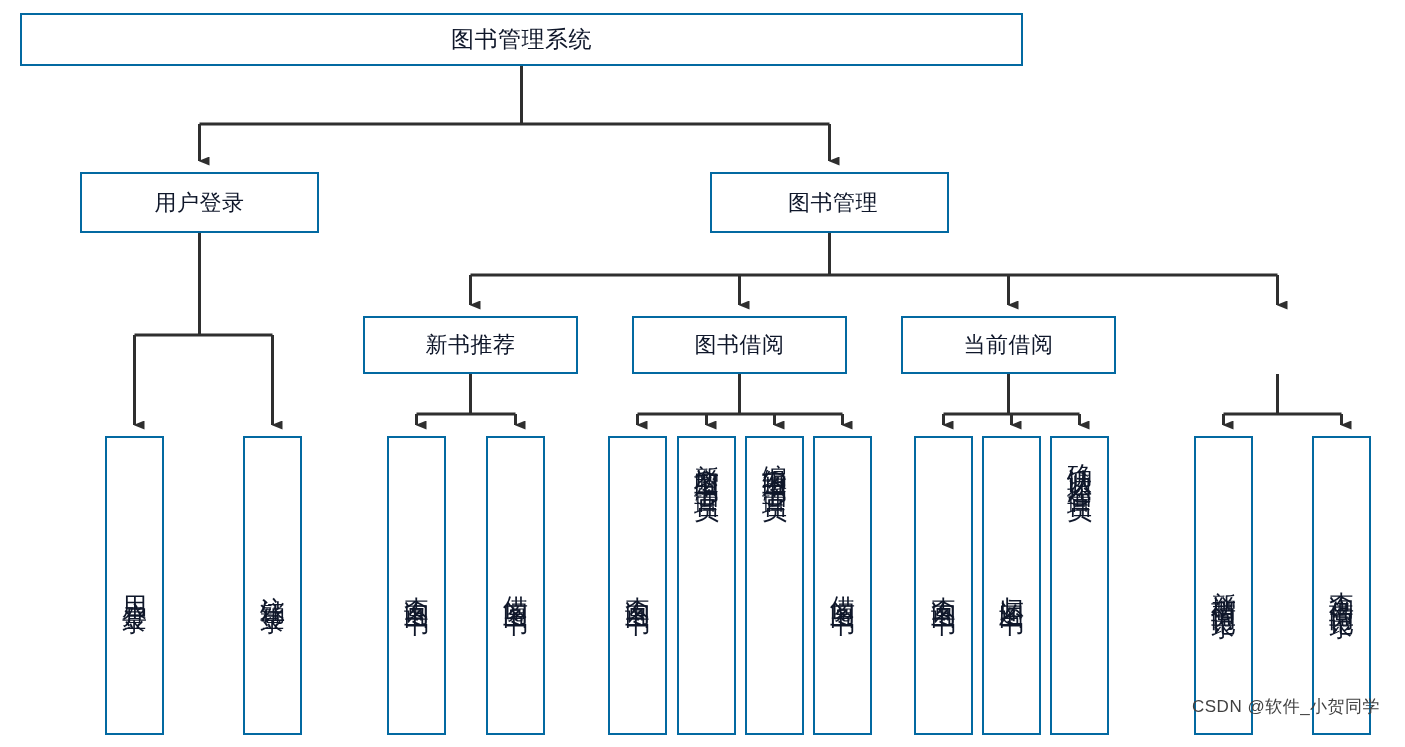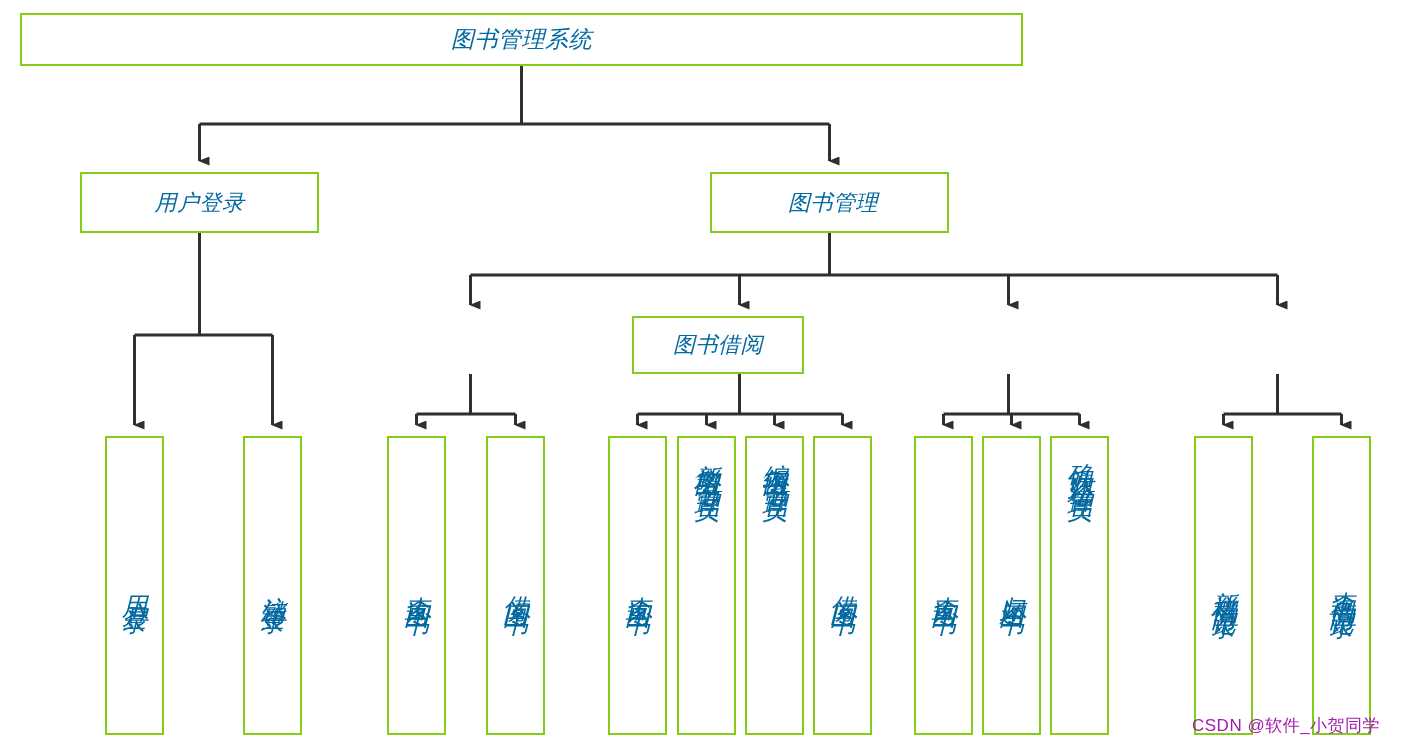--- a/index.html
+++ b/index.html
@@ -23,26 +23,25 @@
     left: 0;
     top: 0;
     width: 1405px;
     height: 747px;
     pointer-events: none;
   }
   .node {
     position: absolute;
     box-sizing: border-box;
     background: #ffffff;
-    border: 2px solid #84cc16;
+    border: 2px solid #0369a1;
     display: flex;
     align-items: center;
     justify-content: center;
-    color: #0369a1;
-    font-style: italic;
+    color: #0f172a;
   }
   .node-label {
     display: block;
     text-align: center;
     letter-spacing: 0.5px;
     white-space: nowrap;
   }
   
   .node.root {
     border-width: 2px;
@@ -132,22 +131,28 @@
     <span class="node-label">图书管理系统</span>
   </div>
 
   <div class="node branch" style="left: 80px; top: 172px; width: 239px; height: 61px;">
     <span class="node-label">用户登录</span>
   </div>
   <div class="node branch" style="left: 710px; top: 172px; width: 239px; height: 61px; padding-left: 7px;">
     <span class="node-label">图书管理</span>
   </div>
 
-  <div class="node branch" style="left: 632px; top: 316px; width: 172px; height: 58px;">
+  <div class="node branch" style="left: 363px; top: 316px; width: 215px; height: 58px;">
+    <span class="node-label">新书推荐</span>
+  </div>
+  <div class="node branch" style="left: 632px; top: 316px; width: 215px; height: 58px;">
     <span class="node-label">图书借阅</span>
+  </div>
+  <div class="node branch" style="left: 901px; top: 316px; width: 215px; height: 58px;">
+    <span class="node-label">当前借阅</span>
   </div>
 
   <div class="node leaf centered" style="left: 105px; top: 436px; width: 59px; height: 299px;">
     <span class="node-label">用户登录</span>
   </div>
   <div class="node leaf centered" style="left: 243px; top: 436px; width: 59px; height: 299px;">
     <span class="node-label">注销登录</span>
   </div>
   <div class="node leaf centered" style="left: 387px; top: 436px; width: 59px; height: 299px;">
     <span class="node-label">查询图书</span>
@@ -176,15 +181,15 @@
   <div class="node leaf" style="left: 1050px; top: 436px; width: 59px; height: 299px;">
     <span class="node-label">确认归还（管理员）</span>
   </div>
   <div class="node leaf centered" style="left: 1194px; top: 436px; width: 59px; height: 299px;">
     <span class="node-label">新增借阅记录</span>
   </div>
   <div class="node leaf centered" style="left: 1312px; top: 436px; width: 59px; height: 299px;">
     <span class="node-label">查询借阅记录</span>
   </div>
 
-  <div class="watermark" style="left: 1192px; top: 714px; color: #a21caf;">CSDN @软件_小贺同学</div>
+  <div class="watermark" style="left: 1192px; top: 695px; color: #404040;">CSDN @软件_小贺同学</div>
 
 </div>
 
 </body></html>

